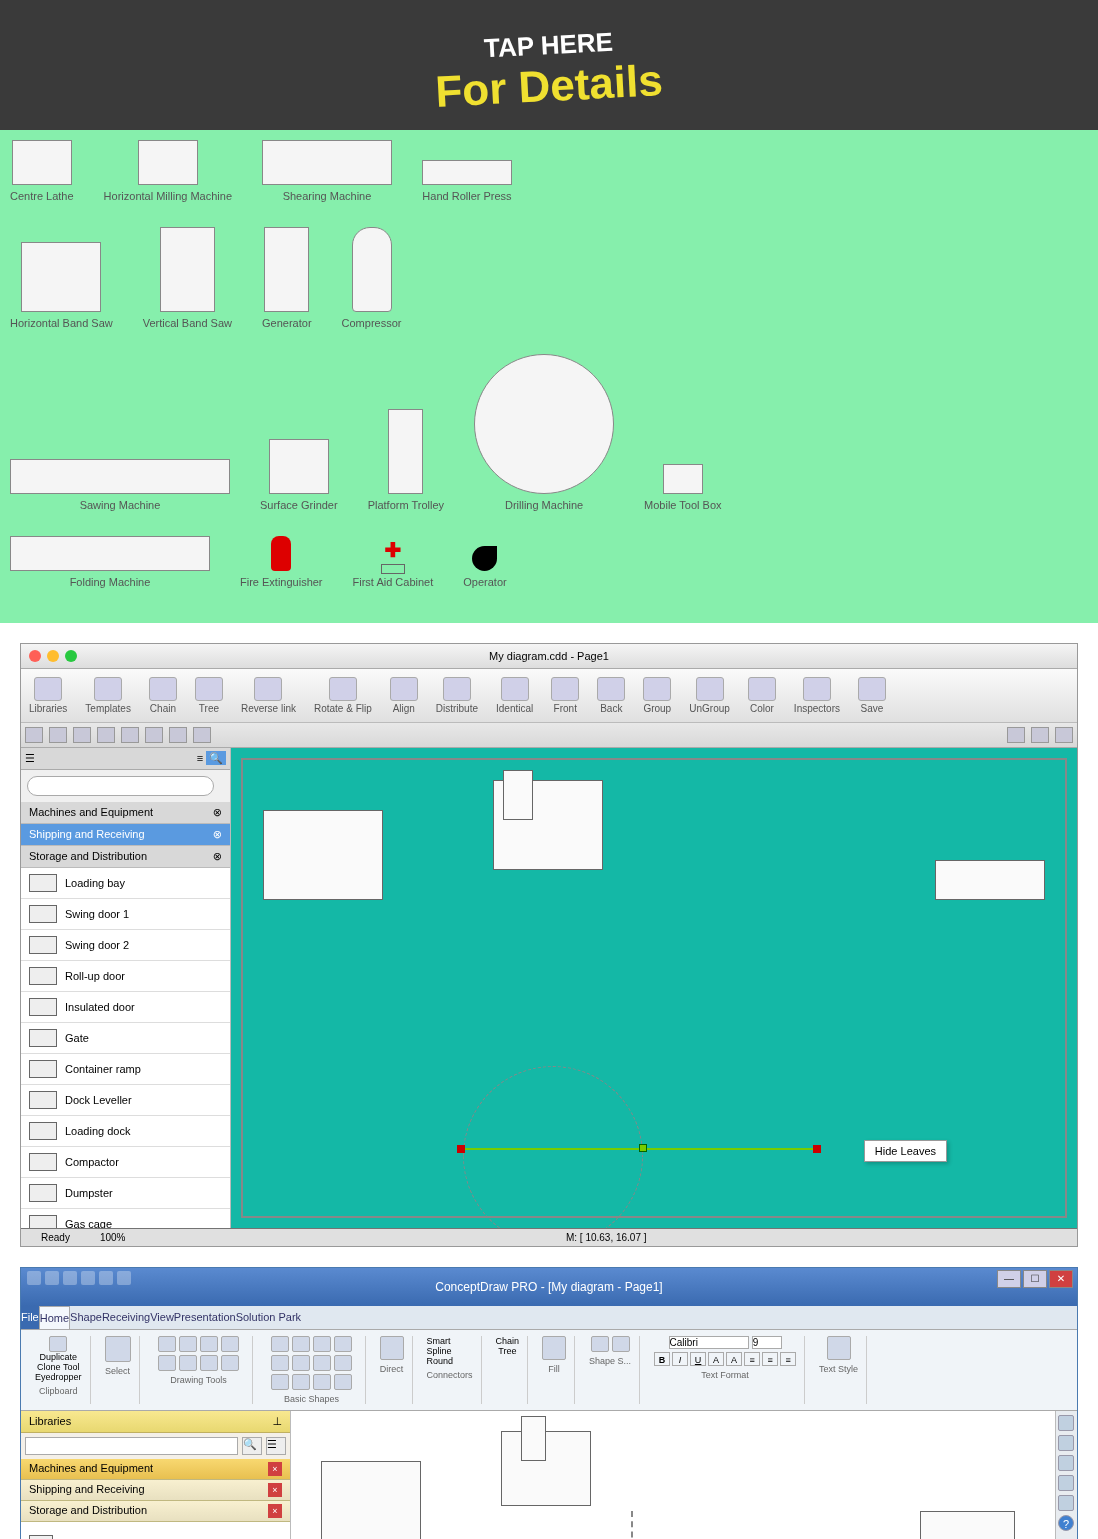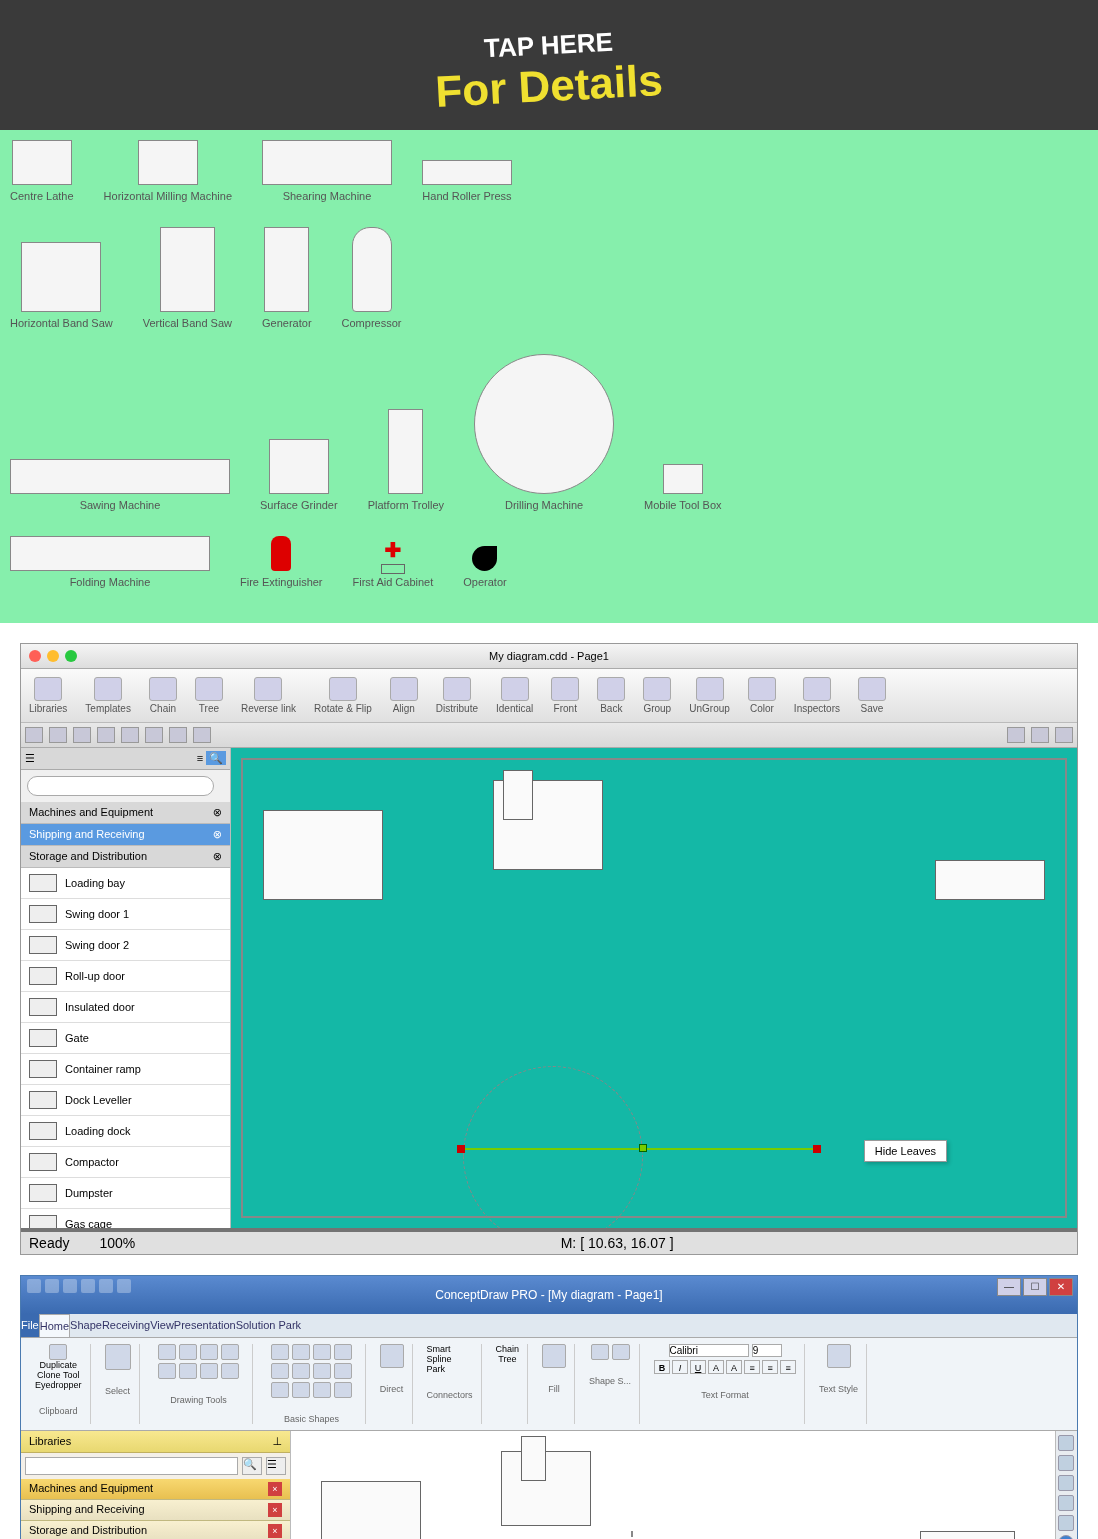--- a/index.html
+++ b/index.html
@@ -38,36 +38,36 @@
 .shapeitem .si{width:28px;height:18px;border:1px solid #666;background:#eee}
 .canvas{flex:1;background:#14b8a6;position:relative;overflow:hidden}
 .floorplan{position:absolute;inset:10px;border:2px solid #888}
 .fp-shape{position:absolute;border:1px solid #666;background:#fafafa}
 .door-arc{position:absolute;width:180px;height:90px;border:1px dashed #888;border-bottom:none;border-radius:90px 90px 0 0}
 .sel-line{position:absolute;height:2px;background:#7c0;left:230px;right:260px;top:400px}
 .sel-line::before,.sel-line::after{content:'';position:absolute;width:8px;height:8px;background:#c00;top:-3px}
 .sel-line::before{left:-4px}.sel-line::after{right:-4px}
 .sel-line .mid{position:absolute;left:50%;top:-4px;width:8px;height:8px;background:#7c0;border:1px solid #060}
 .tip{position:absolute;background:#fff;border:1px solid #999;padding:4px 10px;font-size:11px;box-shadow:2px 2px 4px rgba(0,0,0,.2)}
-.statbar{background:#e0e0e0;padding:3px 8px;font-size:14px;display:flex;gap:30px;border-top:4px solid #737373}
+.statbar{background:#e0e0e0;padding:3px 20px;font-size:10px;display:flex;gap:30px;border-top:1px solid #737373}
 
 .winwin{border:1px solid #4a7ab0;margin:20px;background:#e8e8e8;font-size:11px}
 .wintitle{background:linear-gradient(#5a8ad0,#3a6ab0);color:#fff;padding:12px;text-align:center;position:relative;font-size:12px}
 .winbtns{position:absolute;right:4px;top:2px;display:flex}
 .winbtns span{width:24px;height:18px;background:#d0d0e8;border:1px solid #888;margin-left:2px;text-align:center;line-height:16px;color:#333;font-size:10px}
 .winbtns .cls{background:#d04040;color:#fff}
 .qat{position:absolute;left:6px;top:3px;display:flex;gap:4px}
 .qat span{width:14px;height:14px;background:rgba(255,255,255,.3);border-radius:2px}
 .ribtabs{background:#e0e8f0;display:flex;border-bottom:1px solid #aaa}
 .ribtab{padding:5px 0;font-size:11px;color:#336}
 .ribtab.act{background:#f4f8fc;border:1px solid #aaa;border-bottom:none}
 .ribtab.file{background:#3a6ab0;color:#fff}
 .ribbon{background:#f0f4f8;padding:6px;display:flex;gap:6px;border-bottom:1px solid #aaa}
 .ribgrp{border-right:1px solid #ccc;padding:0 8px;text-align:center}
-.ribgrp .gl{font-size:9px;color:#666;margin-top:16px}
+.ribgrp .gl{font-size:9px;color:#666;margin-top:4px}
 .ribgrp .gi{display:flex;flex-wrap:wrap;gap:3px;max-width:90px;justify-content:center}
 .ribgrp .gi span{width:18px;height:16px;background:#d0d8e8;border:1px solid #aaa;border-radius:2px}
 .ribgrp.txt{max-width:200px}
 .ribgrp.txt input{width:80px;font-size:10px;border:1px solid #aaa}
 .ribgrp.txt .fmt{display:flex;gap:2px;flex-wrap:wrap;max-width:180px;margin-top:3px}
 .ribgrp.txt .fmt span{width:16px;height:14px;border:1px solid #aaa;font-size:9px;text-align:center;line-height:14px}
 .winbody{display:flex;height:280px}
 .winside{width:270px;background:#f4f0e8;border-right:1px solid #bbb}
 .winside .lh{background:linear-gradient(#f8e890,#e8d870);padding:4px 8px;font-size:11px;border-bottom:1px solid #c0b060;display:flex;justify-content:space-between}
 .winside .srchrow{padding:4px;display:flex;gap:4px}
@@ -431,21 +431,21 @@
   <div class="ribgrp">
    <div class="gi">
           <span style="width:24px;height:24px"></span>
         </div>
    <div class="gl">Direct</div>
   </div>
   <div class="ribgrp">
    <div style="font-size:9px;text-align:left">
     <div>Smart</div>
     <div>Spline</div>
-    <div>Park</div>
+    <div>Round</div>
    </div>
    <div class="gl">Connectors</div>
   </div>
   <div class="ribgrp">
    <div style="font-size:9px">
           <div>Chain</div>
           <div>Tree</div>
         </div>
   </div>
   <div class="ribgrp">

